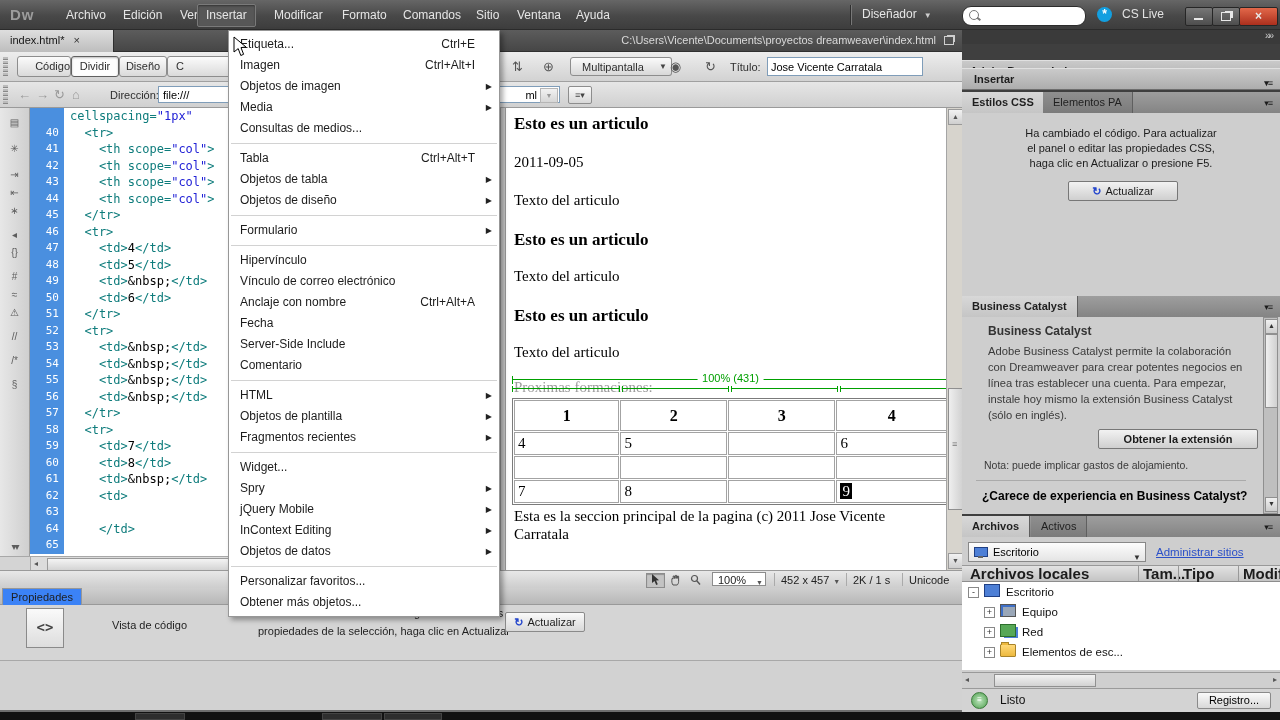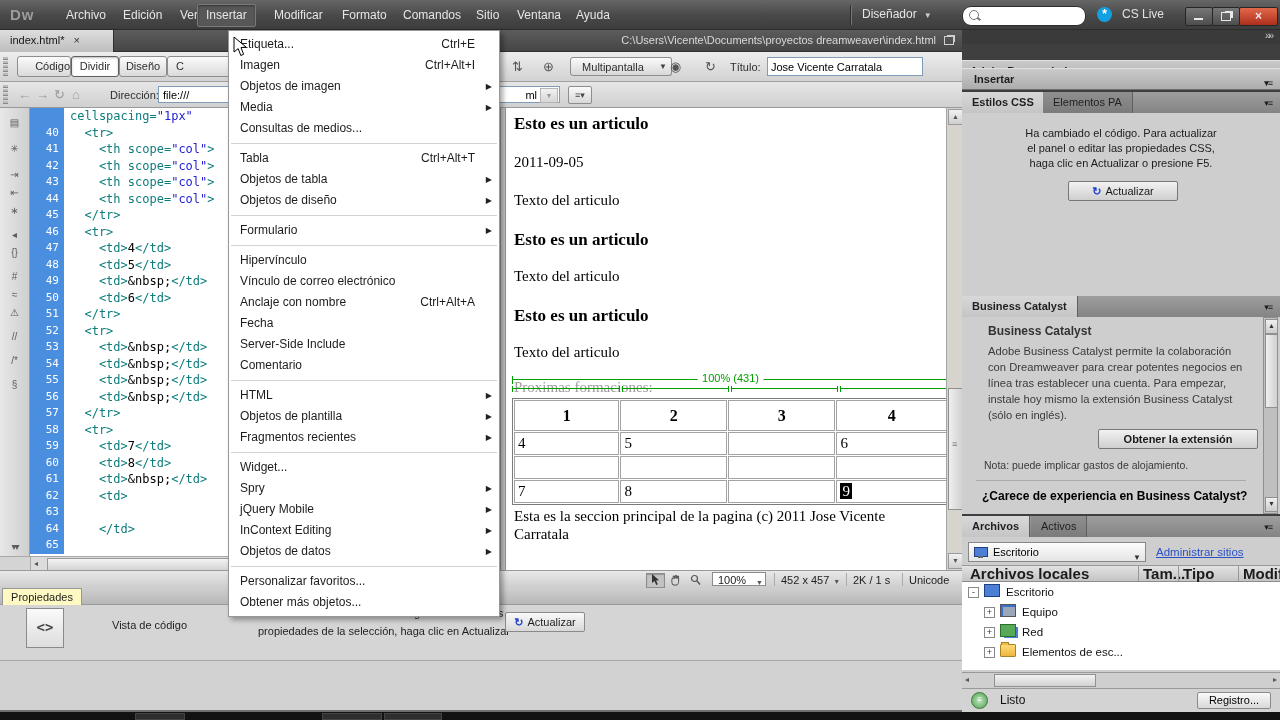--- a/index.html
+++ b/index.html
@@ -92,21 +92,21 @@
   .stico{position:absolute;top:2px;width:17px;height:13px;text-align:center;border:1px solid transparent;}
   .stico.pressed{background:#c3c3c3;border-color:#8c8c8c;box-shadow:inset 0 1px 1px rgba(0,0,0,.25);}
   .zoombox{position:absolute;left:712px;top:1px;width:54px;height:14px;background:#fff;border:1px solid #8c8c8c;line-height:14px;padding-left:5px;box-sizing:border-box;}
   .zoombox .dn{position:absolute;right:2px;top:3px;font-size:7px;color:#555;}
   .stitem{position:absolute;top:3px;}
   .stdn{font-size:7px;color:#555;margin-left:4px;}
   .stsep{position:absolute;top:2px;width:1px;height:13px;background:#aaa;}
   
   .props{left:0;top:588px;width:962px;height:72px;background:#d5d5d5;}
   .propstrip{position:absolute;left:0;top:0;width:962px;height:17px;background:linear-gradient(#cfcfcf,#b7b7b7);border-bottom:1px solid #999;box-sizing:border-box;}
-  .proptab{position:absolute;left:2px;top:0;width:80px;height:17px;background:#fef9c3;border:1px solid #979797;border-bottom:none;font-size:11px;line-height:16px;text-align:center;color:#1e1e1e;box-sizing:border-box;}
+  .proptab{position:absolute;left:2px;top:0;width:80px;height:17px;background:#3b82f6;border:1px solid #979797;border-bottom:none;font-size:11px;line-height:16px;text-align:center;color:#1e1e1e;box-sizing:border-box;}
   .pibox{position:absolute;left:26px;top:20px;width:36px;height:38px;background:linear-gradient(#fafafa,#ddd);border:1px solid #8a8a8a;font-family:"DejaVu Sans Mono",monospace;font-weight:bold;font-size:14px;color:#444;text-align:center;line-height:36px;}
   .pmode{position:absolute;left:112px;top:31px;font-size:11px;color:#1e1e1e;}
   .pmsg1{position:absolute;left:258px;top:19px;font-size:11px;color:#1e1e1e;white-space:nowrap;}
   .pmsg2{position:absolute;left:258px;top:37px;font-size:11px;color:#1e1e1e;white-space:nowrap;}
   .pbtn{position:absolute;left:505px;top:24px;width:80px;height:20px;background:linear-gradient(#fafafa,#d8d8d8);border:1px solid #8a8a8a;border-radius:2px;font-size:11px;color:#1e1e1e;text-align:center;line-height:18px;box-sizing:border-box;}
   .bluearr{color:#2244cc;font-weight:bold;margin-right:4px;}
   .bottomfill{left:0;top:660px;width:962px;height:50px;background:#d2d2d2;border-top:1px solid #a8a8a8;box-sizing:border-box;}
   .winbot{left:0;top:710px;width:1280px;height:2px;background:#6f6f6f;}
   
   .dock{left:962px;top:44px;width:318px;height:668px;background:#3f3f3f;}

